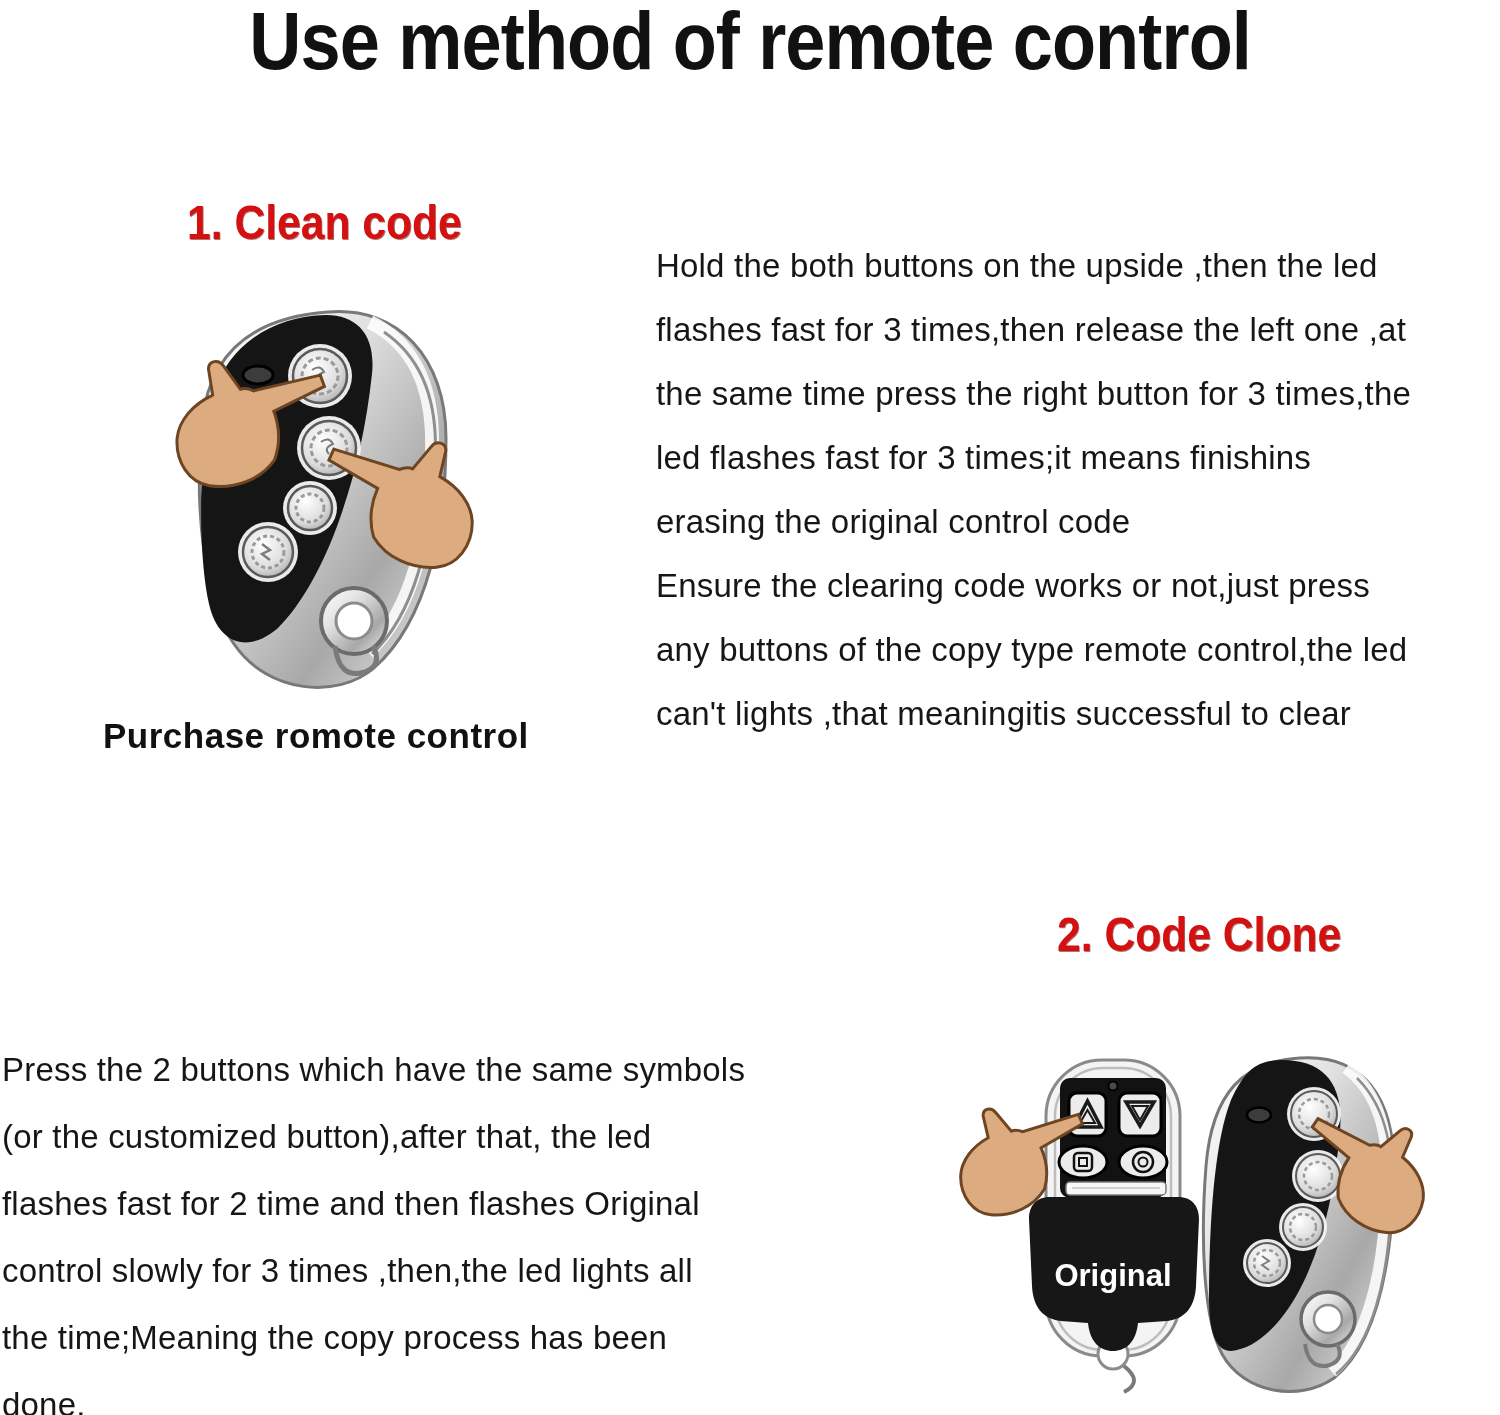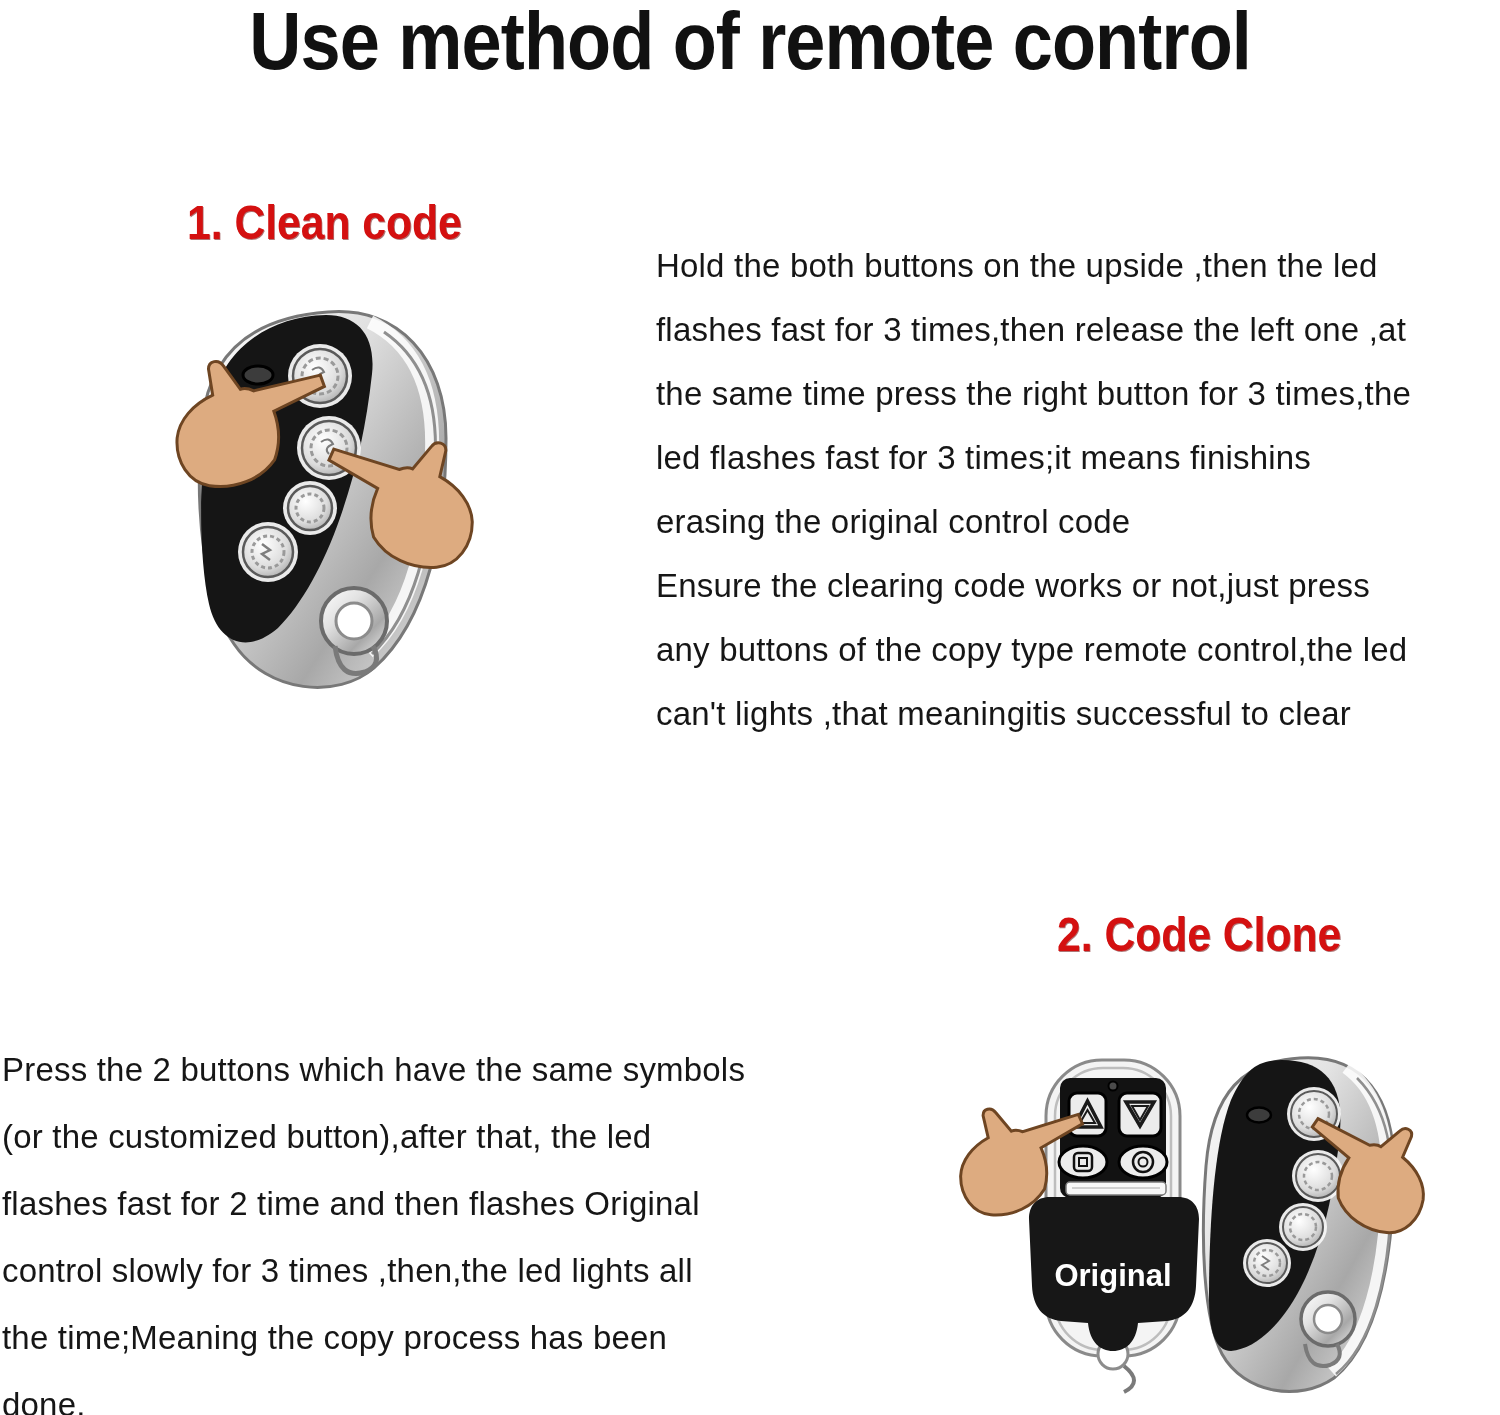--- a/index.html
+++ b/index.html
@@ -127,20 +127,21 @@
         <circle cx="224" cy="331" r="33" fill="url(#chromeG)" stroke="#6b6b6b" stroke-width="4"></circle>
         <circle cx="224" cy="331" r="18" fill="#ffffff" stroke="#8c8c8c" stroke-width="3"></circle>
       </g>
       <path d="M205,356 q4,34 30,26 q18,-7 8,-26" fill="none" stroke="#7a7a7a" stroke-width="5"></path>
     </g>
 
     <use href="#handShape" transform="translate(191,87) rotate(-20)" fill="#ddab80" stroke="#6e4522" stroke-width="3"></use>
     <use href="#handShape" transform="translate(203,161) scale(-1,1) rotate(-24)" fill="#ddab80" stroke="#6e4522" stroke-width="3"></use>
   </svg>
 
+  <div class="caption">Purchase romote control</div>
 
   <div class="section-heading" id="heading-2" style="color: rgb(212, 16, 16);">2. Code Clone</div>
 
   <div class="para" id="para-2">Press the 2 buttons which have the same symbols
 (or the customized button),after that, the led
 flashes fast for 2 time and then flashes Original
 control  slowly for 3 times ,then,the led lights all
 the time;Meaning the copy process has been
 done.</div>
 

